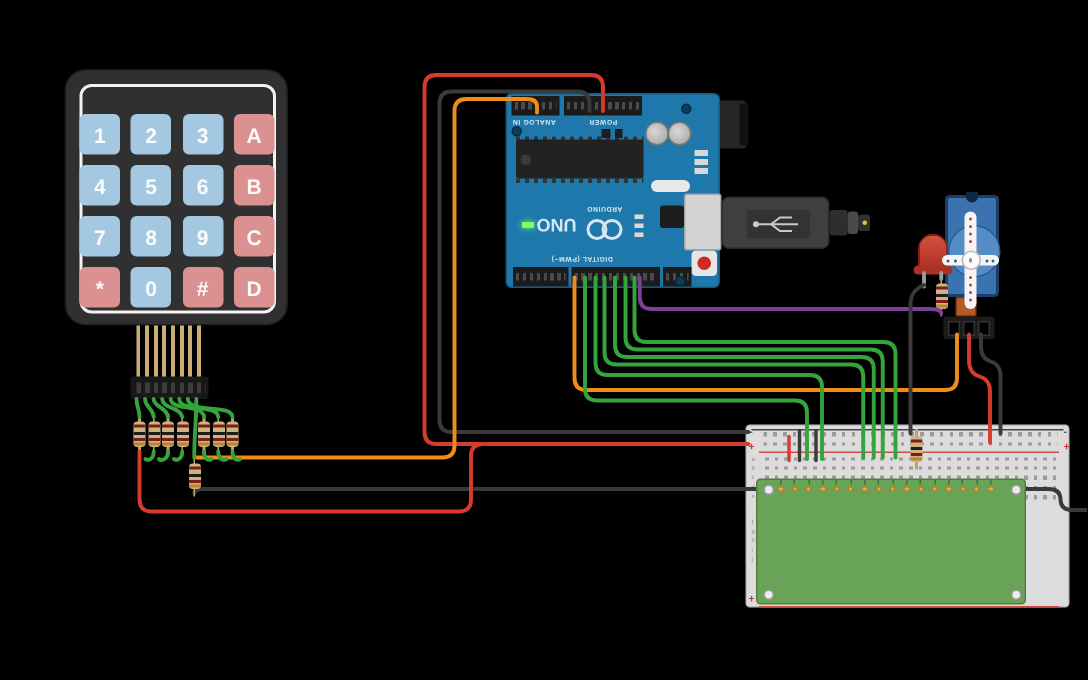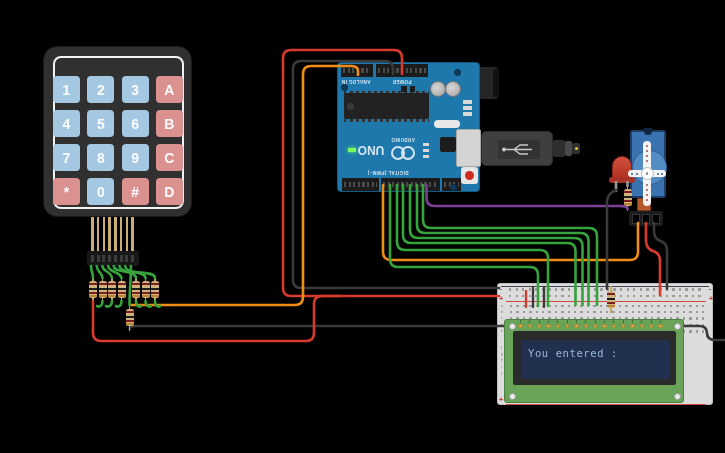--- a/index.html
+++ b/index.html
@@ -326,26 +326,20 @@
         <div class="lcd-pin" style="left: 115.93px; top: 4px;"></div>
         <div class="lcd-tick" style="left: 126.86px; top: 0px;"></div>
         <div class="lcd-pin" style="left: 125.26px; top: 4px;"></div>
         <div class="lcd-tick" style="left: 136.19px; top: 0px;"></div>
         <div class="lcd-pin" style="left: 134.59px; top: 4px;"></div>
         <div class="lcd-tick" style="left: 145.52px; top: 0px;"></div>
         <div class="lcd-pin" style="left: 143.92px; top: 4px;"></div>
         <div class="lcd-tick" style="left: 154.85px; top: 0px;"></div>
         <div class="lcd-pin" style="left: 153.25px; top: 4px;"></div>
       </div>
-    <div class="abs" style="left:8px;top:11px;width:163px;height:54px;background:#2b2b2b;border-radius:2px;">
-      <div class="abs" style="left:8px;top:9px;width:148px;height:39px;background:var(--lcd-screen-navy);">
-        <div class="abs" style="left:7px;top:7px;font-family:'DejaVu Sans Mono',monospace;font-size:10.5px;
-                    letter-spacing:0.6px;color:var(--lcd-text-blue);">You entered :</div>
-      </div>
-    </div>
   </div>
 
   <svg class="layer" width="725" height="453" style="z-index:7;pointer-events:none;">
 
     <path class="w w-red" d="M 402,74 L 402,58 Q 402,50 394,50 L 291,50 Q 283,50 283,58 L 283,288 Q 283,296 291,296 L 499,296"></path>
     <path class="w w-red" d="M 93,301 L 93,333 Q 93,341 101,341 L 306,341 Q 314,341 314,333 L 314,304 Q 314,296 322,296 L 340,296"></path>
 
     <path class="w w-black" d="M 393,74 L 393,69 Q 393,61 385,61 L 301,61 Q 293,61 293,69 L 293,280 Q 293,288 301,288 L 499,288"></path>
 
     <path class="w w-orange" d="M 131,305 L 295,305 Q 303,305 303,297 L 303,74 Q 303,66 311,66 L 351,66 Q 358,66 358,71 L 358,75"></path>

